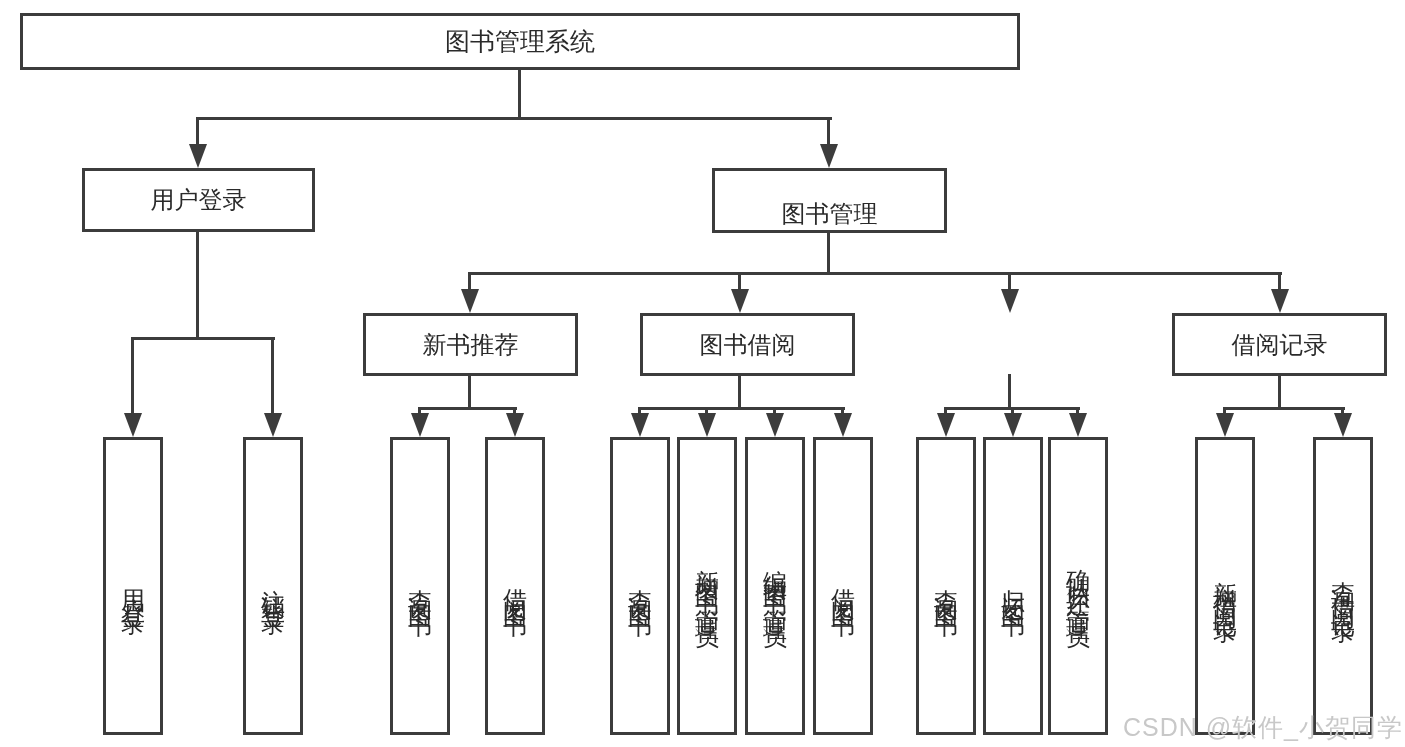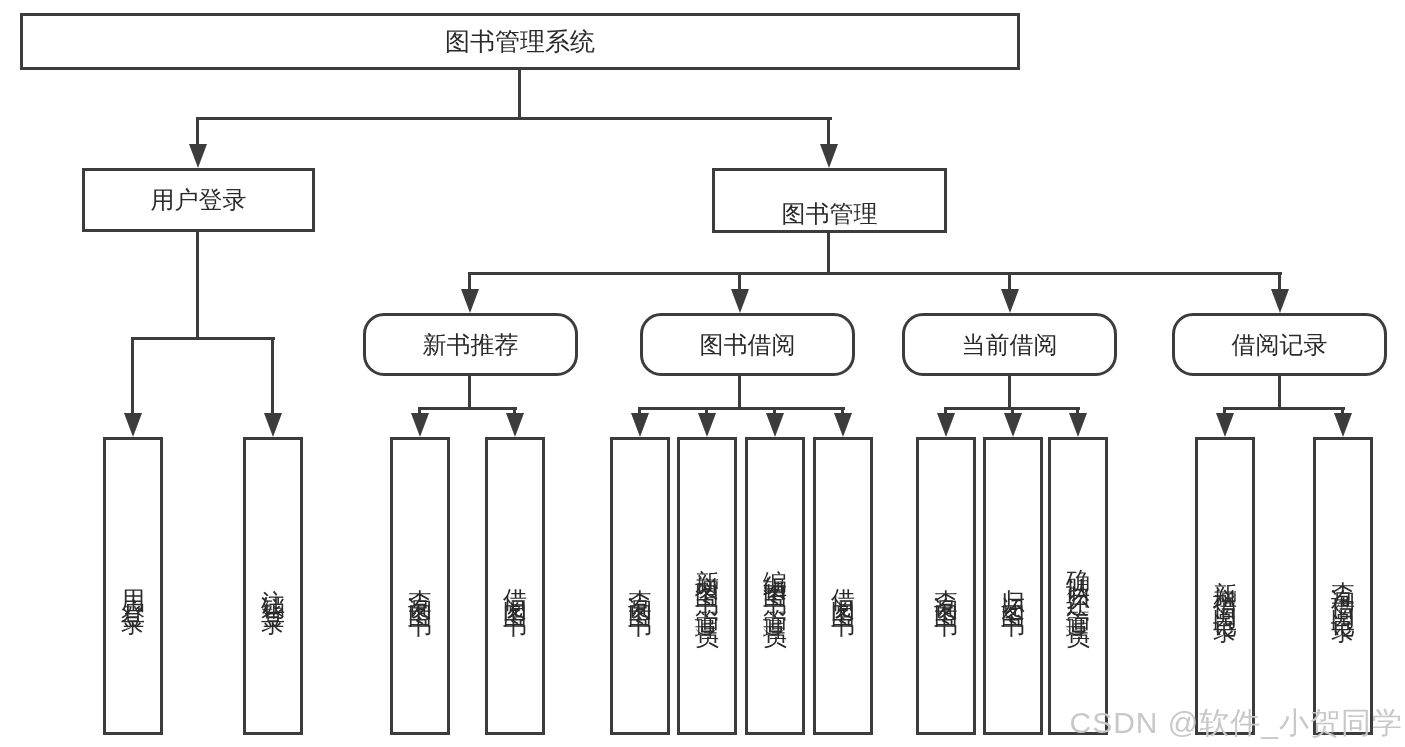--- a/index.html
+++ b/index.html
@@ -15,34 +15,34 @@
     font-family:"Liberation Sans","DejaVu Sans",sans-serif;overflow:hidden;
   }
   .node{
     position:absolute;box-sizing:border-box;border:3px solid var(--line);
     background:#fff;display:flex;align-items:center;justify-content:center;
     color:var(--text);
   }
   .node.h{font-size:24px;}
   .node.root{left:20px;top:13px;width:1000px;height:57px;font-size:25px;}
   .node.l2{top:168px;height:64px;}
-  .node.l3{top:313px;height:63px;width:215px;border-radius:21px;}
+  .node.l3{top:313px;height:63px;width:215px;}
   .node.leaf{top:437px;width:60px;height:298px;font-size:24px;}
   .node.leaf span{
     writing-mode:vertical-rl;text-orientation:mixed;
     letter-spacing:8px;line-height:1;white-space:nowrap;
   }
   .line{position:absolute;background:var(--line);}
   .arrow{
     position:absolute;width:0;height:0;
     border-left:9px solid transparent;border-right:9px solid transparent;
     border-top:24px solid var(--line);
   }
   .watermark{
-    position:absolute;right:2px;bottom:3px;font-size:30px;
+    position:absolute;right:2px;bottom:3px;font-size:25px;
     color:var(--watermark);letter-spacing:1px;white-space:nowrap;
   }
 </style>
 </head>
 <body>
 
 <div class="canvas">
 
   <div class="line" style="left:518px;top:70px;width:3px;height:48px;"></div>
   <div class="line" style="left:196px;top:117px;width:636px;height:3px;"></div>
@@ -113,23 +113,20 @@
   <div class="node l2 h" style="left:712px;width:235px;height:65px;align-items:flex-end;">
     <span>图书管理</span>
   </div>
 
   <div class="node l3 h" style="left:363px;">
     <span>新书推荐</span>
   </div>
   <div class="node l3 h" style="left:640px;">
     <span>图书借阅</span>
   </div>
-  <div class="node l3 h" style="left:902px;">
-    <span>当前借阅</span>
-  </div>
   <div class="node l3 h" style="left:1172px;">
     <span>借阅记录</span>
   </div>
 
   <div class="node leaf" style="left:103px;">
     <span>用户登录</span>
   </div>
   <div class="node leaf" style="left:243px;">
     <span>注销登录</span>
   </div>

